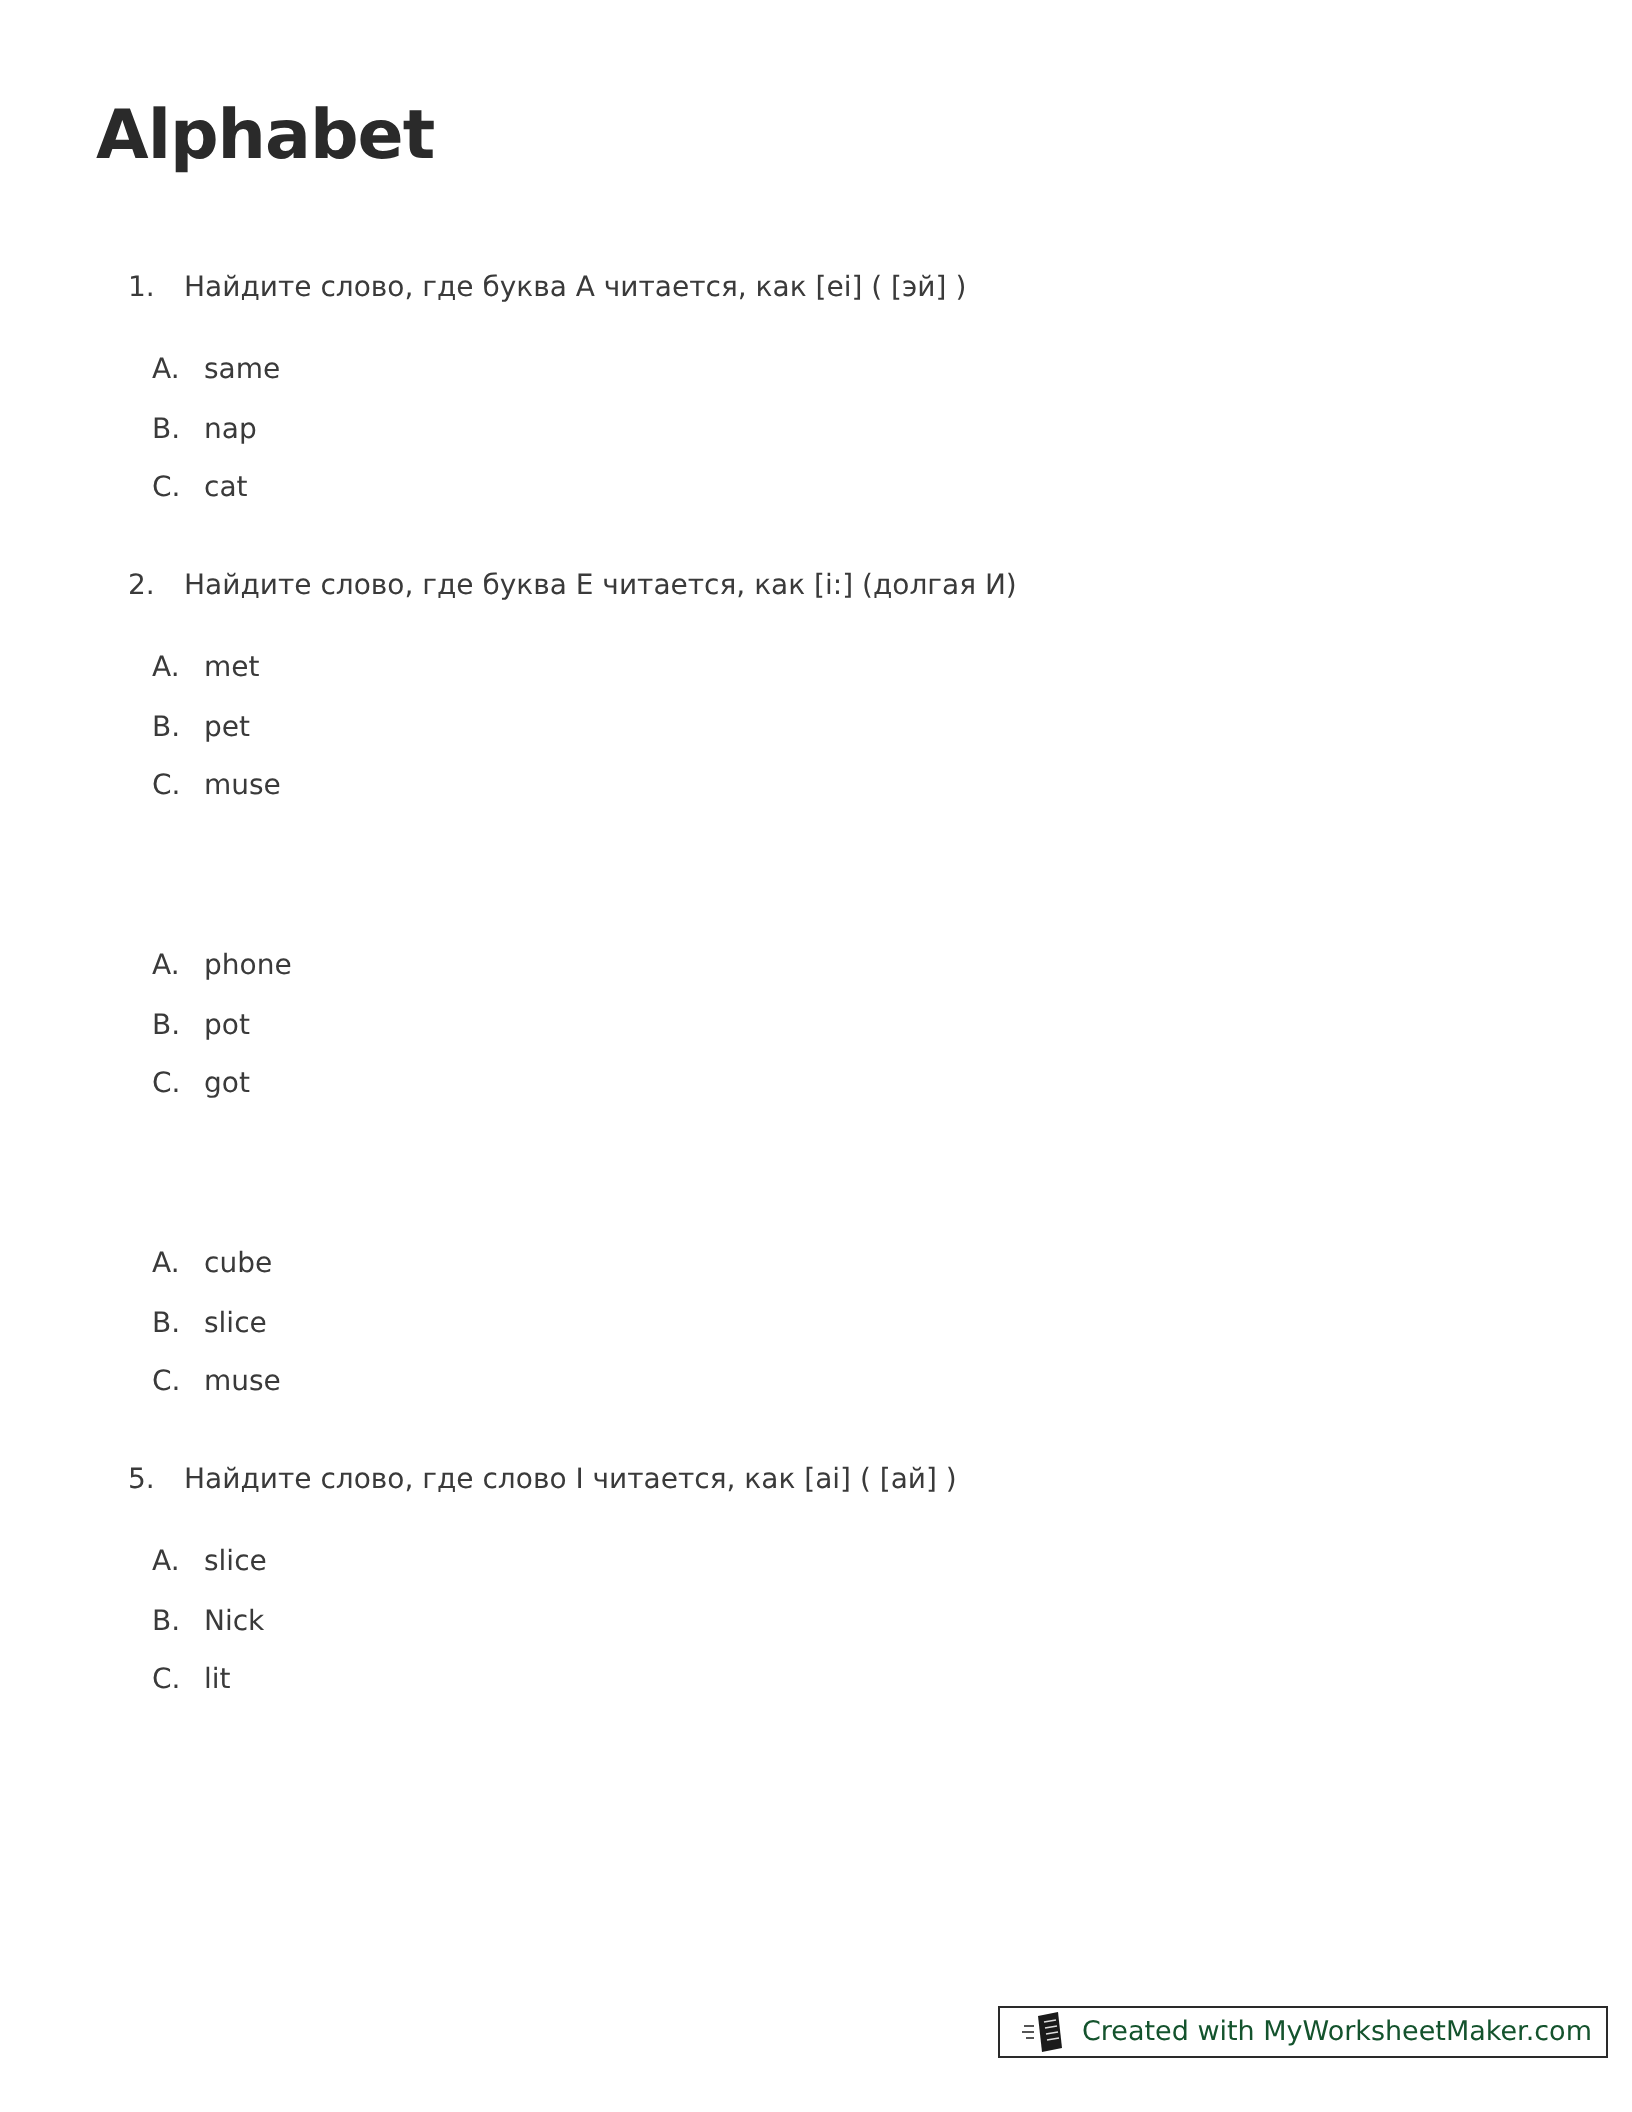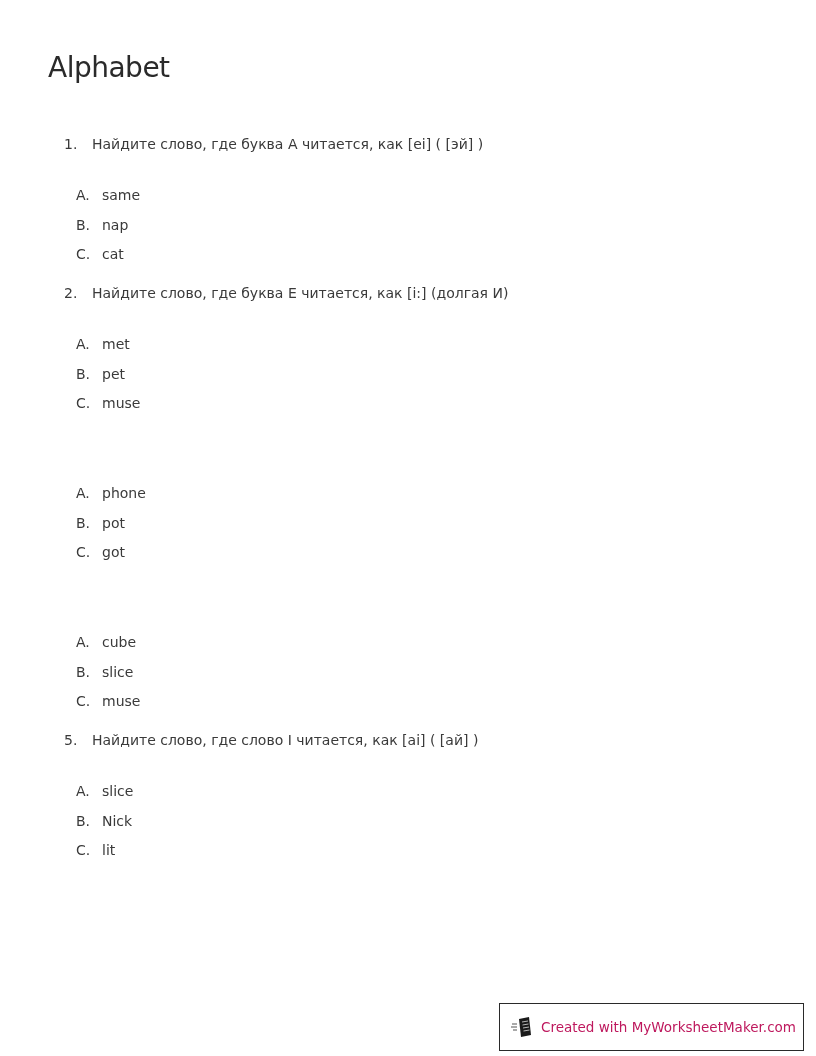--- a/index.html
+++ b/index.html
@@ -1,29 +1,29 @@
 <!DOCTYPE html>
 <html><head>
 <meta charset="utf-8">
 <style>
   html, body { margin: 0; padding: 0; background: #ffffff; }
   body { width: 816px; height: 1056px; position: relative; overflow: hidden;
          font-family: "DejaVu Sans", sans-serif; color: #3a3a3a; }
-  .title { position: absolute; left: 48px; top: 46px; font-size: 28px; font-weight: 400;
+  .title { position: absolute; left: 48px; top: 46px; font-size: 34px; font-weight: 700;
            color: #2a2a2a; letter-spacing: -0.5px; margin: 0; line-height: 44px; }
   .questions { position: absolute; left: 48px; top: 134px; width: 720px; }
   .question { height: 149px; position: relative; }
   .q-line { position: absolute; top: 0; left: 16px; font-size: 14px; line-height: 20px; white-space: nowrap; }
   .q-num { display: inline-block; width: 28px; }
-  .options { position: absolute; top: 51px; left: 28px; }
+  .options { position: absolute; top: 41px; left: 28px; }
   .option { height: 29.5px; font-size: 14px; line-height: 20px; white-space: nowrap; }
   .opt-letter { display: inline-block; width: 26px; }
-  .badge { position: absolute; left: 499px; top: 1003px; width: 305px; height: 48px;
+  .badge { position: absolute; left: 499px; top: 1003px; width: 305px; height: 26px;
            border: 1.5px solid #2a2a2a; box-sizing: border-box; display: flex; align-items: center;
-           padding-left: 11px; font-size: 13.5px; color: #be185d; }
+           padding-left: 11px; font-size: 13.5px; color: #14532d; }
   .badge .logo { width: 24px; height: 22px; margin-right: 6px; }
 </style>
 </head>
 <body>
 
 <h1 class="title">Alphabet</h1>
 
 <div class="questions">
 
   <div class="question">

